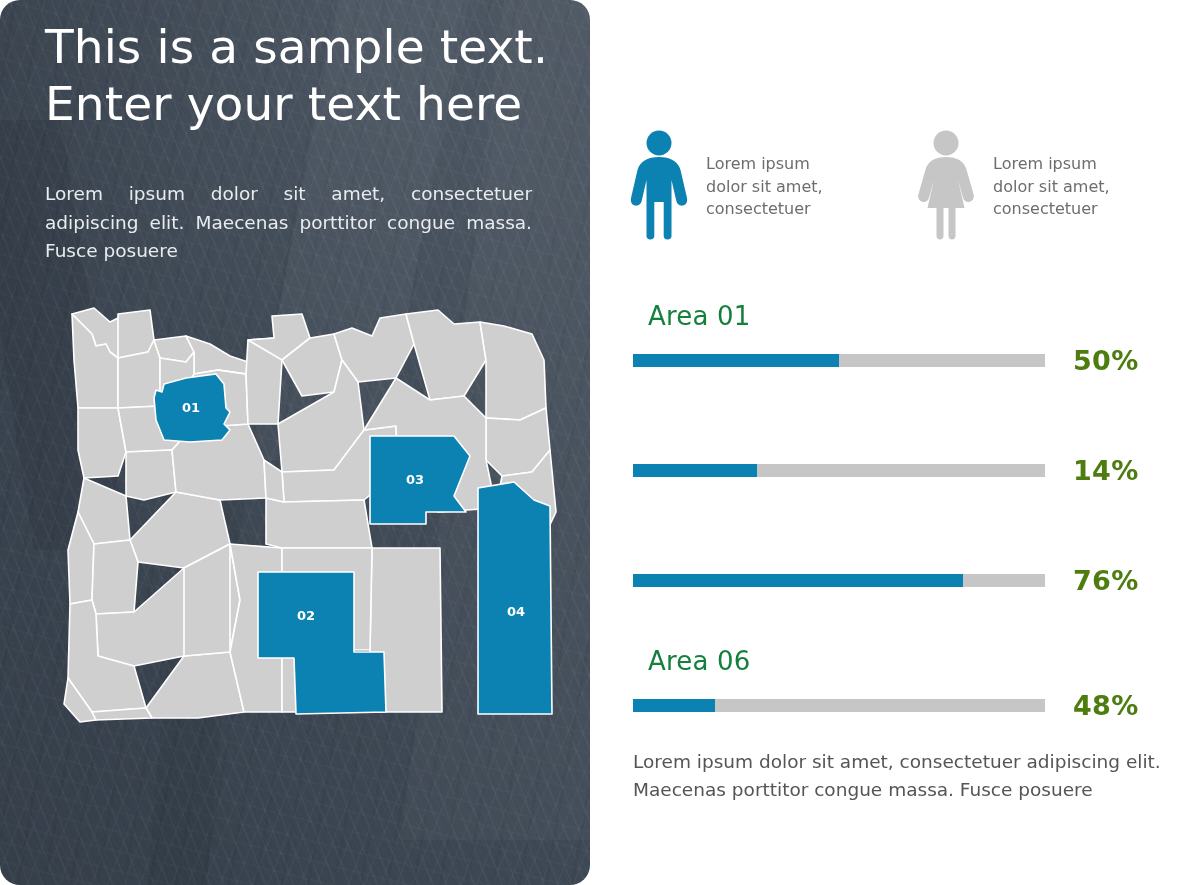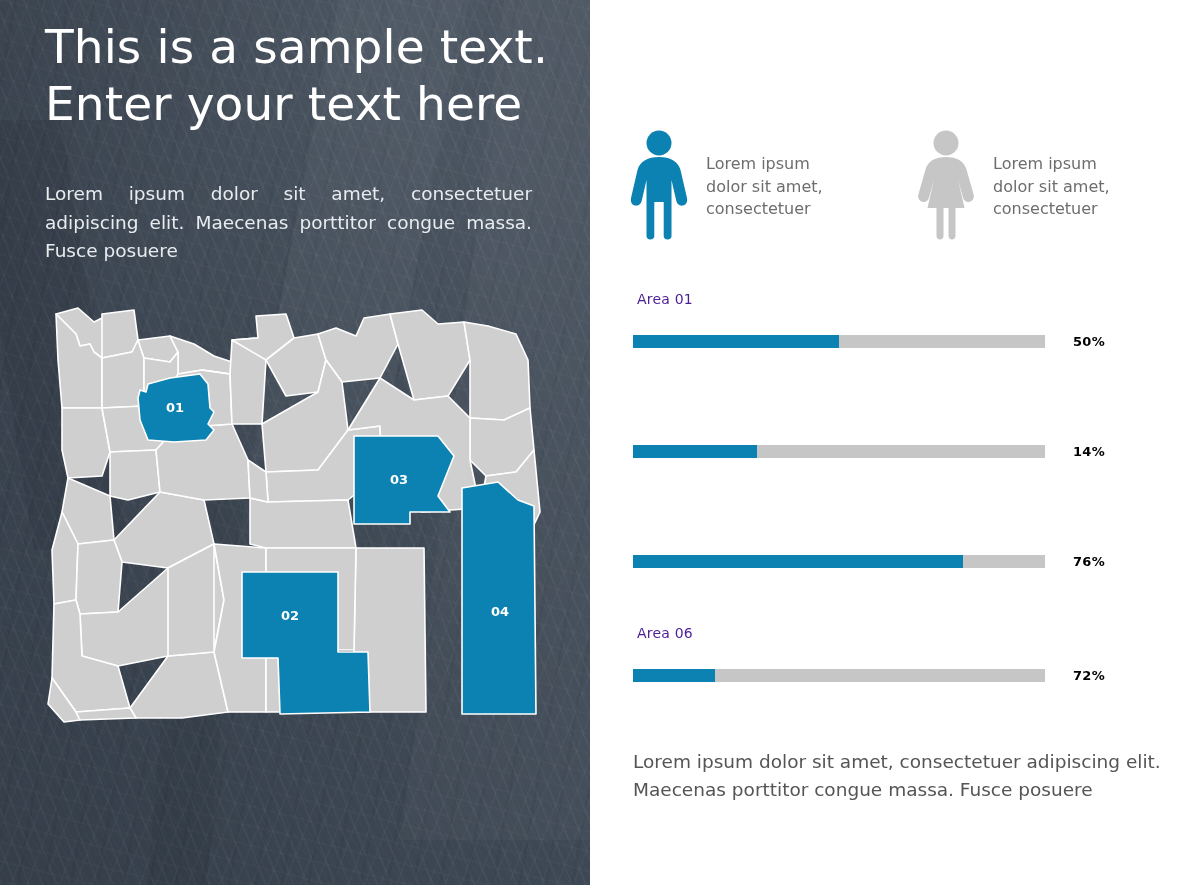--- a/index.html
+++ b/index.html
@@ -15,20 +15,21 @@
     position: relative;
   }
 
   
   .left-panel {
     position: absolute;
     left: 0; top: 0;
     width: 590px; height: 885px;
     background: #3d4855;
     overflow: hidden;
+    border-radius: 20px;
   }
   
   .tex {
     position: absolute;
     inset: -30%;
     pointer-events: none;
   }
   .tex-a {
     background:
       repeating-linear-gradient(72deg, rgba(255,255,255,0.030) 0 2px, rgba(255,255,255,0) 2px 13px),
@@ -79,21 +80,21 @@
     color: #e8ecef;
     font-size: 18.5px;
     line-height: 1.55;
     text-align: justify;
     font-weight: 400;
   }
 
   
   .map-wrap {
     position: absolute;
-    left: 18px; top: 300px;
+    left: 34px; top: 300px;
     width: 558px; height: 425px;
   }
   .map-wrap svg { display: block; width: 100%; height: 100%; }
   .map-label {
     font-family: "DejaVu Sans", "Liberation Sans", sans-serif;
     font-size: 13px;
     font-weight: bold;
     fill: #ffffff;
     text-anchor: middle;
   }
@@ -132,25 +133,25 @@
   }
 
   
   .bars {
     position: absolute;
     left: 43px; top: 288px;
     width: 520px;
   }
   .bar-row { height: 110px; position: relative; }
   .bar-label {
-    color: #4c1d95;
-    font-size: 14px;
+    color: #15803d;
+    font-size: 26px;
     font-weight: 400;
     letter-spacing: 0.2px;
-    margin: 4px;
+    margin: 15px;
     line-height: 1;
   }
   .bar-line {
     position: absolute;
     left: 0; top: 42px;
     width: 520px;
     display: flex;
     align-items: center;
   }
   .bar-track {
@@ -161,22 +162,22 @@
     flex: 0 0 412px;
   }
   .bar-fill {
     position: absolute;
     left: 0; top: 0;
     height: 100%;
     background: #0c82b2;
   }
   .bar-pct {
     margin-left: 28px;
-    color: #000000;
-    font-size: 13px;
+    color: #4d7c0f;
+    font-size: 27px;
     font-weight: bold;
     letter-spacing: 0.3px;
   }
 
   .footer-note {
     position: absolute;
     left: 43px; top: 748px;
     width: 528px;
     color: #555555;
     font-size: 18.5px;
@@ -348,20 +349,20 @@
         <div class="bar-pct">76%</div>
       </div>
     </div>
 
     <div class="bar-row">
       <div class="bar-label">Area 06</div>
       <div class="bar-line">
         <div class="bar-track" style="background: rgb(198, 198, 198);">
           <div class="bar-fill" style="width: 20%; background: rgb(12, 130, 178);"></div>
         </div>
-        <div class="bar-pct">72%</div>
+        <div class="bar-pct">48%</div>
       </div>
     </div>
 
   </div>
 
   <div class="footer-note">Lorem ipsum dolor sit amet, consectetuer adipiscing elit. Maecenas porttitor congue massa. Fusce posuere</div>
 </div>
 
 </body></html>

